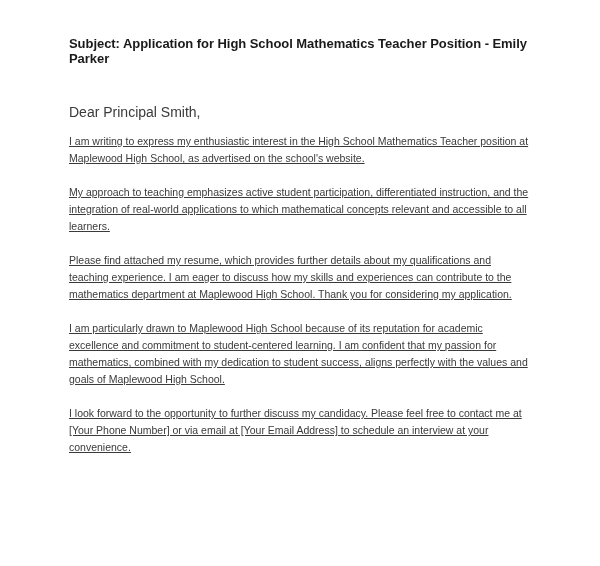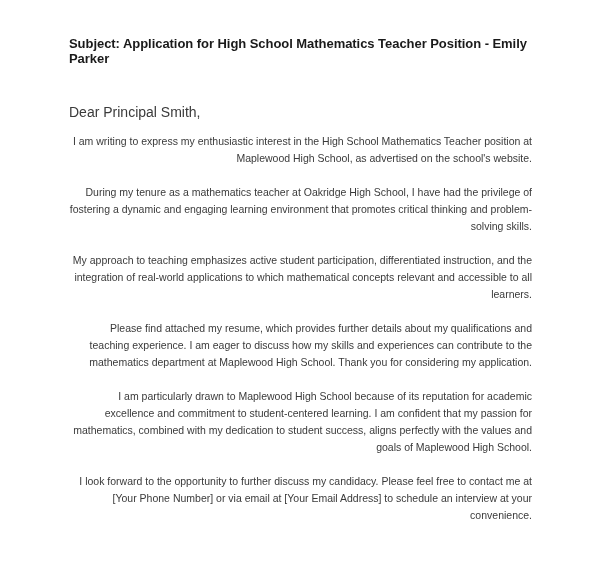--- a/index.html
+++ b/index.html
@@ -39,40 +39,40 @@
     font-size: 14px;
     line-height: 17px;
     color: #3a3a3a;
     margin: 38px 0 0 0;
   }
   .body-para {
     font-size: 10.5px;
     line-height: 17px;
     color: #3a3a3a;
     margin: 12px 0 0 0;
-    text-align: right;
+    text-align: left;
+    text-decoration: underline;
   }
   .para-gap-large {
     margin-top: 17px;
   }
 </style>
 </head>
 <body>
 
 <div class="page">
   <div class="letter">
 
     <p class="subject-line">Subject: Application for High School Mathematics Teacher Position - Emily Parker</p>
 
     <p class="salutation">Dear Principal Smith,</p>
 
     <p class="body-para">I am writing to express my enthusiastic interest in the High School Mathematics Teacher position at Maplewood High School, as advertised on the school's website.</p>
 
 
-    <p class="body-para para-gap-large">During my tenure as a mathematics teacher at Oakridge High School, I have had the privilege of fostering a dynamic and engaging learning environment that promotes critical thinking and problem-solving skills.</p>
 
     <p class="body-para para-gap-large">My approach to teaching emphasizes active student participation, differentiated instruction, and the integration of real-world applications to which mathematical concepts relevant and accessible to all learners.</p>
 
     <p class="body-para para-gap-large">Please find attached my resume, which provides further details about my qualifications and teaching experience. I am eager to discuss how my skills and experiences can contribute to the mathematics department at Maplewood High School. Thank you for considering my application.</p>
 
     <p class="body-para para-gap-large">I am particularly drawn to Maplewood High School because of its reputation for academic excellence and commitment to student-centered learning. I am confident that my passion for mathematics, combined with my dedication to student success, aligns perfectly with the values and goals of Maplewood High School.</p>
 
     <p class="body-para para-gap-large">I look forward to the opportunity to further discuss my candidacy. Please feel free to contact me at [Your Phone Number] or via email at [Your Email Address] to schedule an interview at your convenience.</p>
 
   </div>

